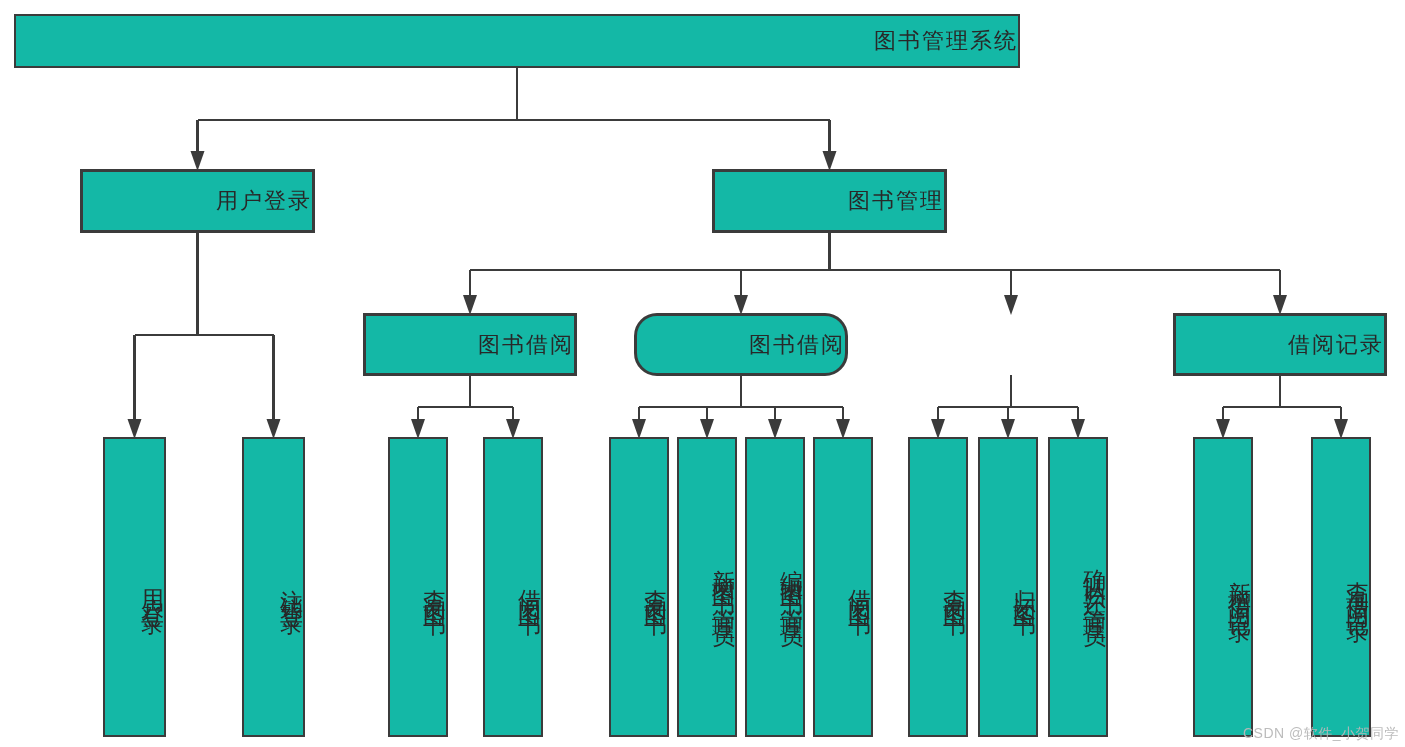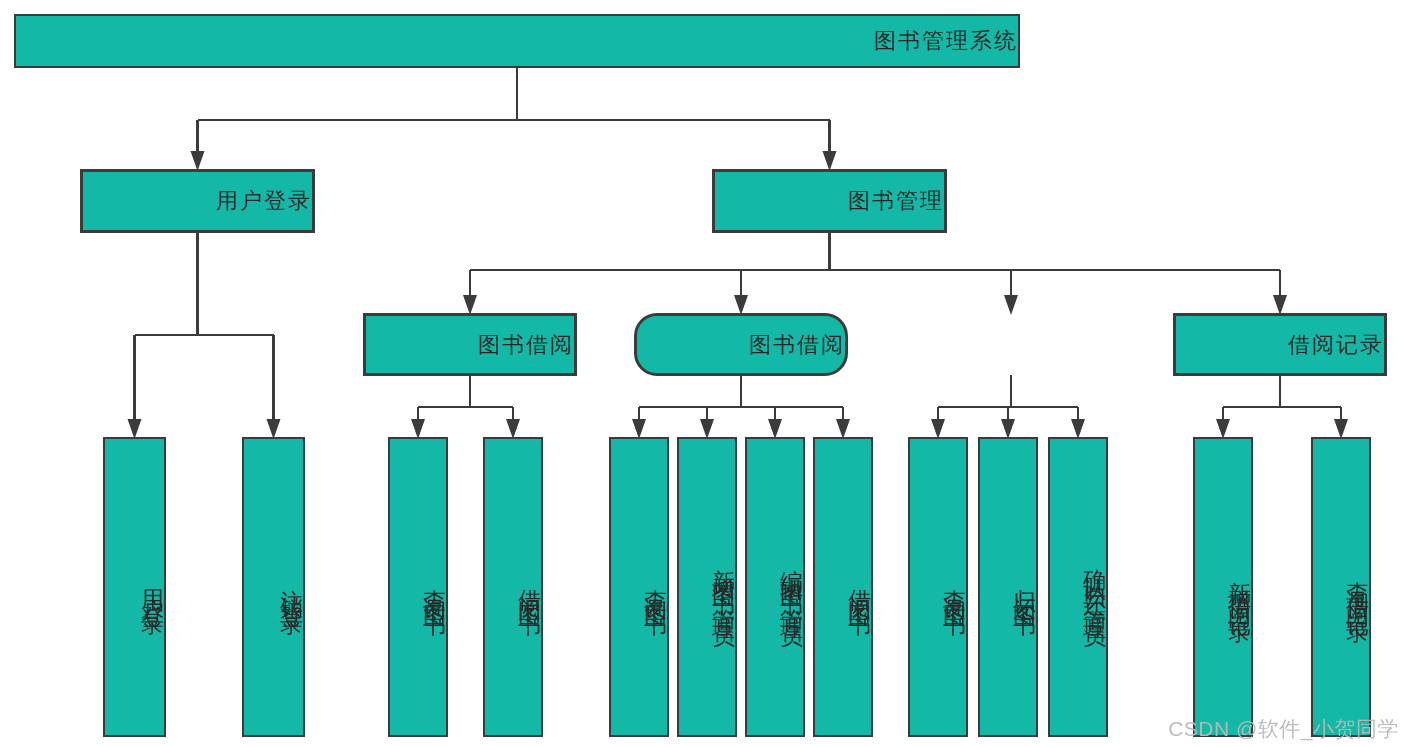--- a/index.html
+++ b/index.html
@@ -14,21 +14,21 @@
     color:#282828;font-size:22px;letter-spacing:2px;z-index:2;white-space:nowrap;
   }
   .node.v{border-width:2.5px;letter-spacing:0;font-size:23px;}
   .node.v .lbl{
     writing-mode:vertical-rl;text-orientation:mixed;
     letter-spacing:8px;line-height:1;white-space:nowrap;
   }
   .node.rootbox{border-width:2.5px;}
   #watermark{
     position:absolute;right:6px;bottom:4px;z-index:6;
-    font-size:21px;letter-spacing:0.5px;color:#b9b9b9;opacity:0.95;
+    font-size:14px;letter-spacing:0.5px;color:#b9b9b9;opacity:0.95;
   }
 </style>
 </head>
 <body>
 
 <div id="stage">
   <svg id="wires" viewBox="0 0 1405 747" xmlns="http://www.w3.org/2000/svg">
       <line x1="517" y1="67" x2="517" y2="120" stroke="#3b3b3b" stroke-width="2.6" shape-rendering="crispEdges"></line>
       <line x1="197.5" y1="120" x2="829.5" y2="120" stroke="#3b3b3b" stroke-width="2.6" shape-rendering="crispEdges"></line>
       <line x1="197.5" y1="120" x2="197.5" y2="153" stroke="#3b3b3b" stroke-width="2.6" shape-rendering="crispEdges"></line>

